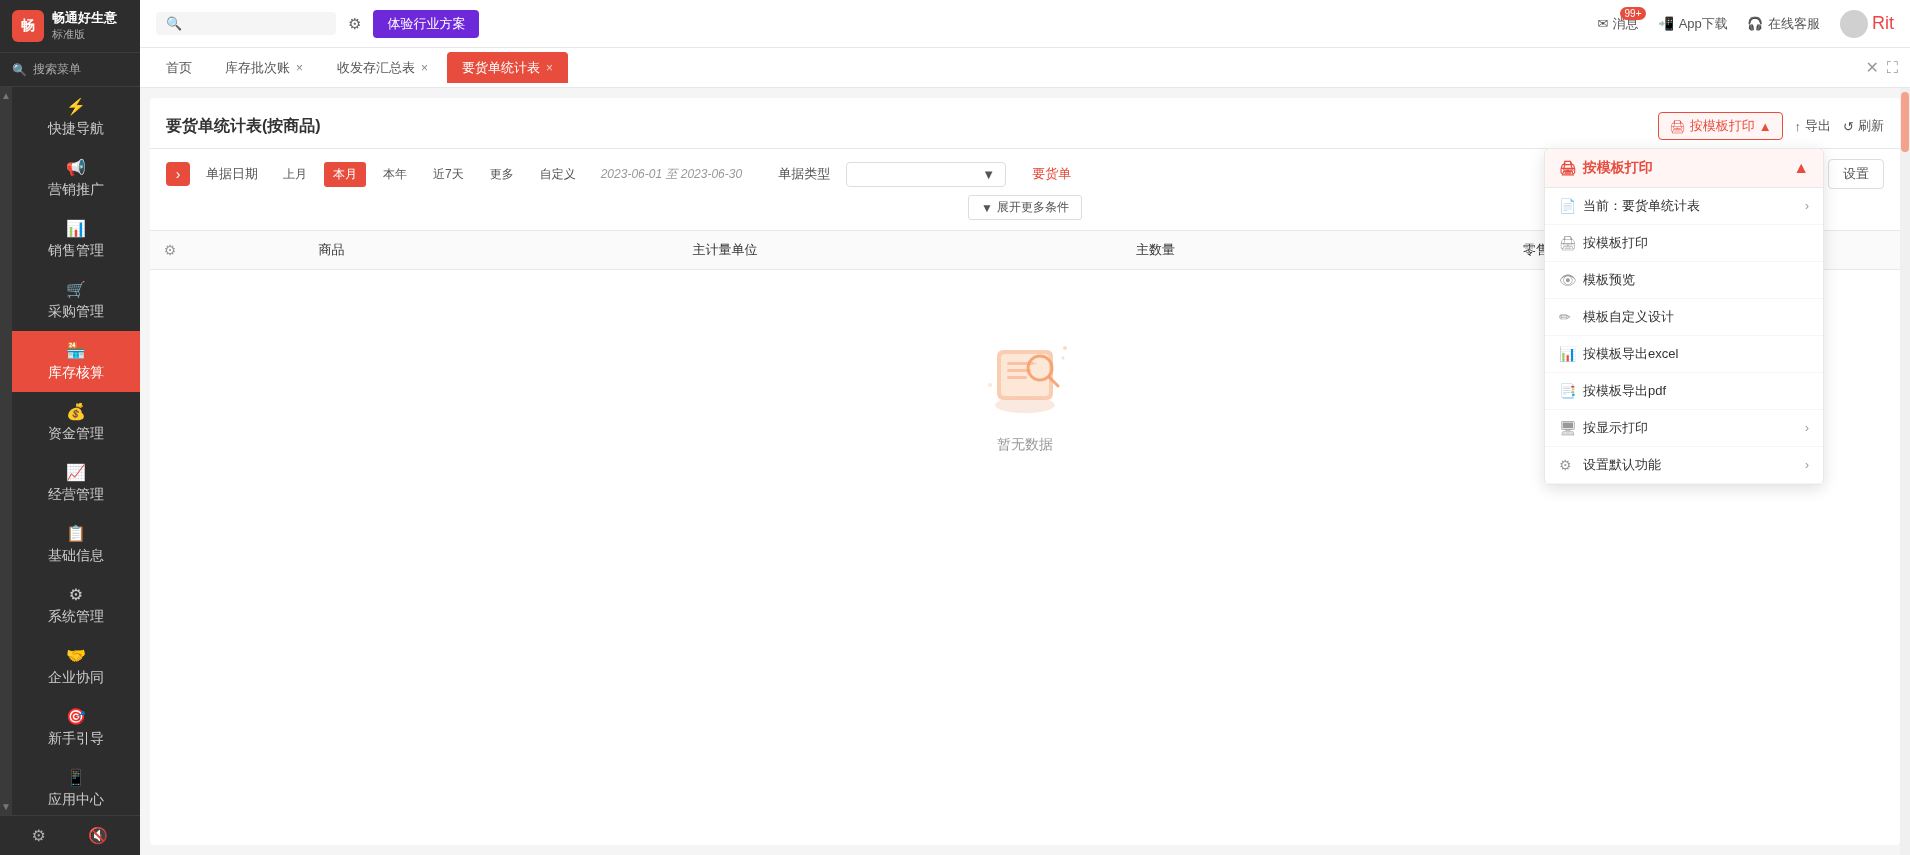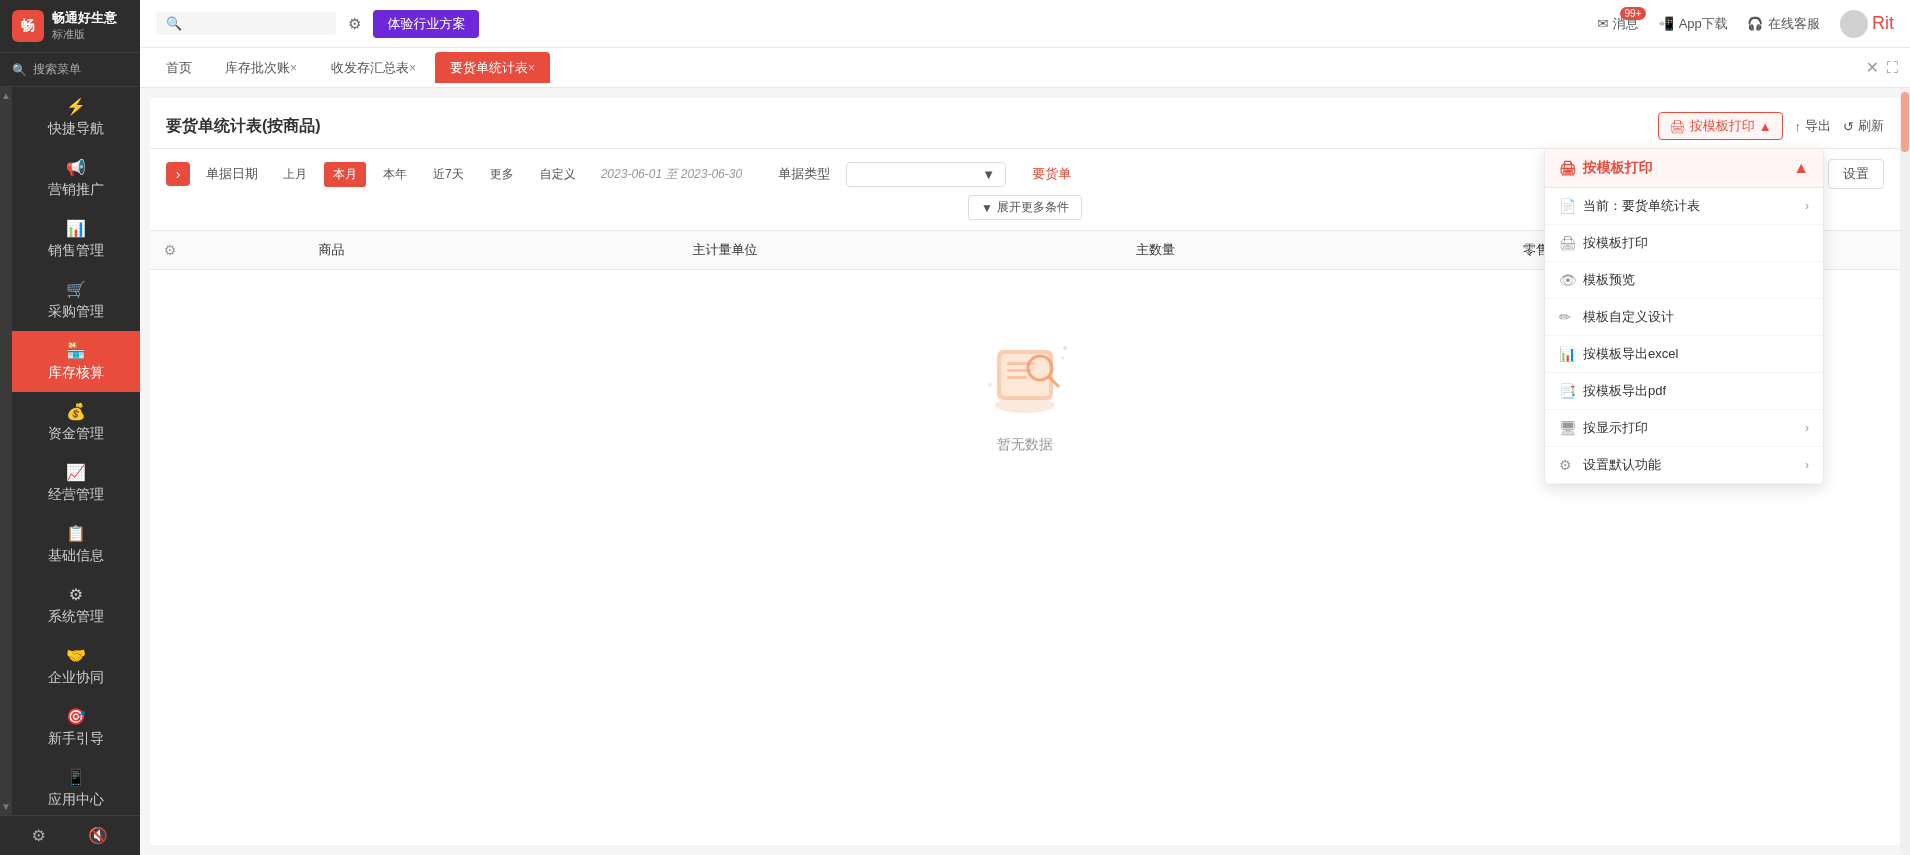--- a/index.html
+++ b/index.html
@@ -178,21 +178,21 @@
       gap: 4px;
       flex-shrink: 0;
     }
     .tab {
       display: flex;
       align-items: center;
       padding: 6px 14px;
       border-radius: 4px 4px 0 0;
       font-size: 13px;
       cursor: pointer;
-      gap: 0;
+      gap: 6px;
       color: #555;
       border: 1px solid transparent;
       border-bottom: none;
     }
     .tab.active {
       background: #e74c3c;
       color: white;
       border-color: #e74c3c;
     }
     .tab .tab-close {

